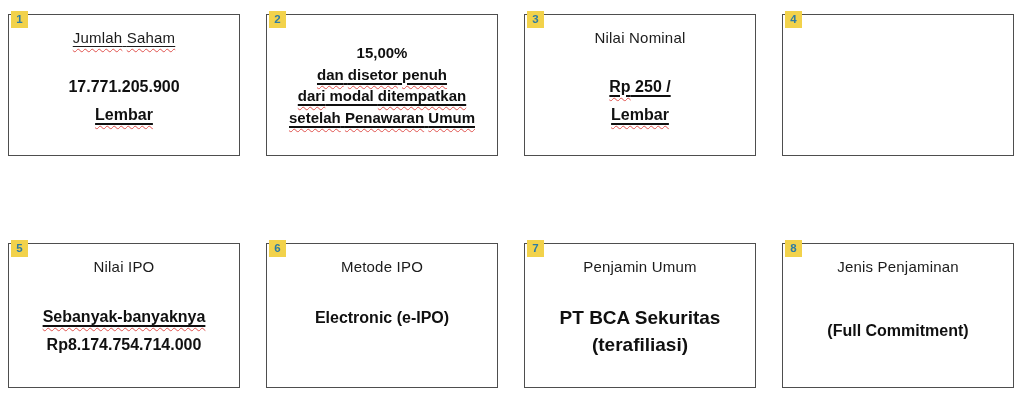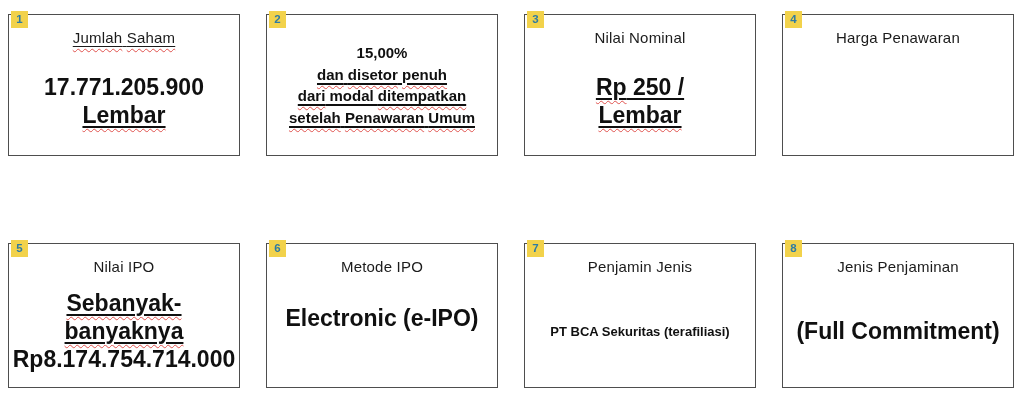--- a/index.html
+++ b/index.html
@@ -27,24 +27,24 @@
   }
   .title{
     margin-top:14px;font-size:15px;color:#1b1b1b;letter-spacing:.2px;
     text-align:left;
   }
   .value-box{
     flex:1;width:100%;display:flex;flex-direction:column;
     justify-content:center;align-items:center;
   }
   .value-line{
-    font-weight:700;font-size:23px;line-height:28px;color:#101010;text-align:center;
+    font-weight:700;font-size:16px;line-height:28px;color:#101010;text-align:center;
   }
   .dense .value-line{font-size:15px;line-height:21.5px;}
-  .small .value-line{font-size:13px;line-height:27px;}
+  .small .value-line{font-size:19px;line-height:27px;}
   .raise .value-box{padding-bottom:26px;}
   .u{
     text-decoration-line:underline;
     text-decoration-thickness:1.6px;
     text-underline-offset:3px;
     text-decoration-color:#101010;
   }
   .title .u{text-decoration-thickness:1px;text-decoration-color:#1b1b1b;}
   .w{
     text-decoration-line:underline;
@@ -82,21 +82,20 @@
     <div class="badge">3</div>
     <div class="title"><span>Nilai Nominal</span></div>
     <div class="value-box">
         <div class="value-line"><span class="u"><span class="w">Rp</span></span><span class="u"> 250 /</span></div>
         <div class="value-line"><span class="u"><span class="w">Lembar</span></span></div>
       </div>
   </div>
 
   <div class="card">
     <div class="badge">4</div>
-    <div class="title"><span>Harga Penawaran</span></div>
     <div class="value-box">
       </div>
   </div>
 
   <div class="card">
     <div class="badge">5</div>
     <div class="title"><span>Nilai IPO</span></div>
     <div class="value-box">
         <div class="value-line"><span class="u"><span class="w">Sebanyak-banyaknya</span></span></div>
         <div class="value-line"><span>Rp8.174.754.714.000</span></div>
@@ -106,21 +105,21 @@
   <div class="card raise">
     <div class="badge">6</div>
     <div class="title"><span>Metode IPO</span></div>
     <div class="value-box">
         <div class="value-line"><span>Electronic (e-IPO)</span></div>
       </div>
   </div>
 
   <div class="card small">
     <div class="badge">7</div>
-    <div class="title"><span>Penjamin Jenis</span></div>
+    <div class="title"><span>Penjamin Umum</span></div>
     <div class="value-box">
         <div class="value-line"><span>PT BCA Sekuritas (terafiliasi)</span></div>
       </div>
   </div>
 
   <div class="card">
     <div class="badge">8</div>
     <div class="title"><span>Jenis Penjaminan</span></div>
     <div class="value-box">
         <div class="value-line"><span>(Full Commitment)</span></div>

